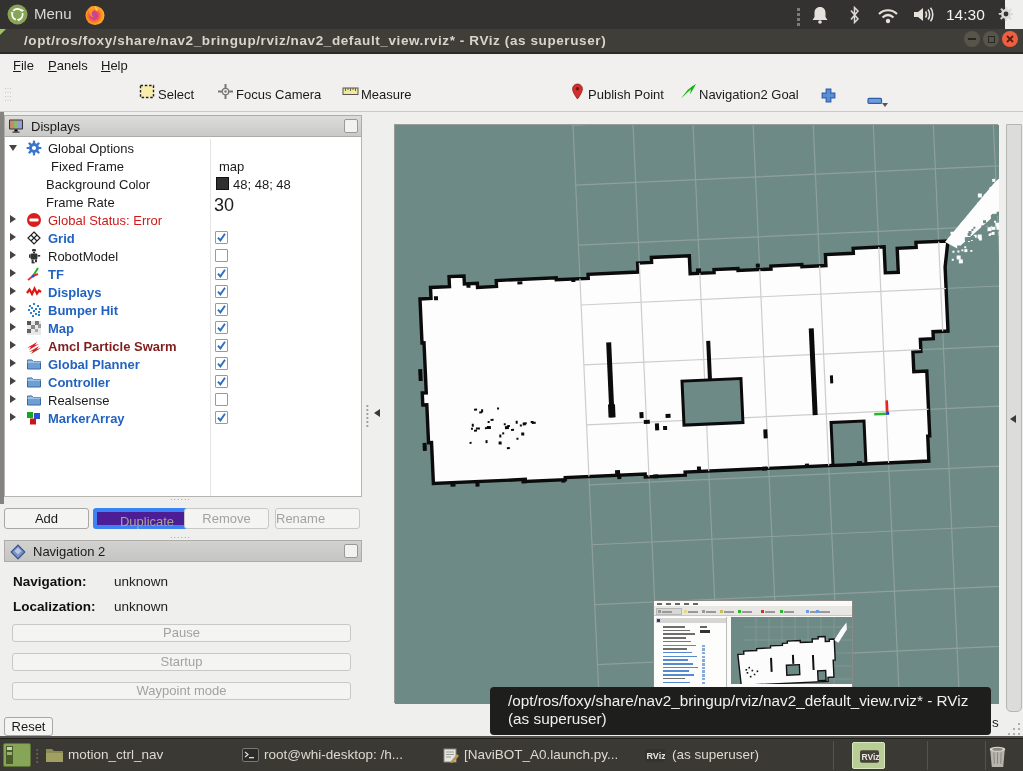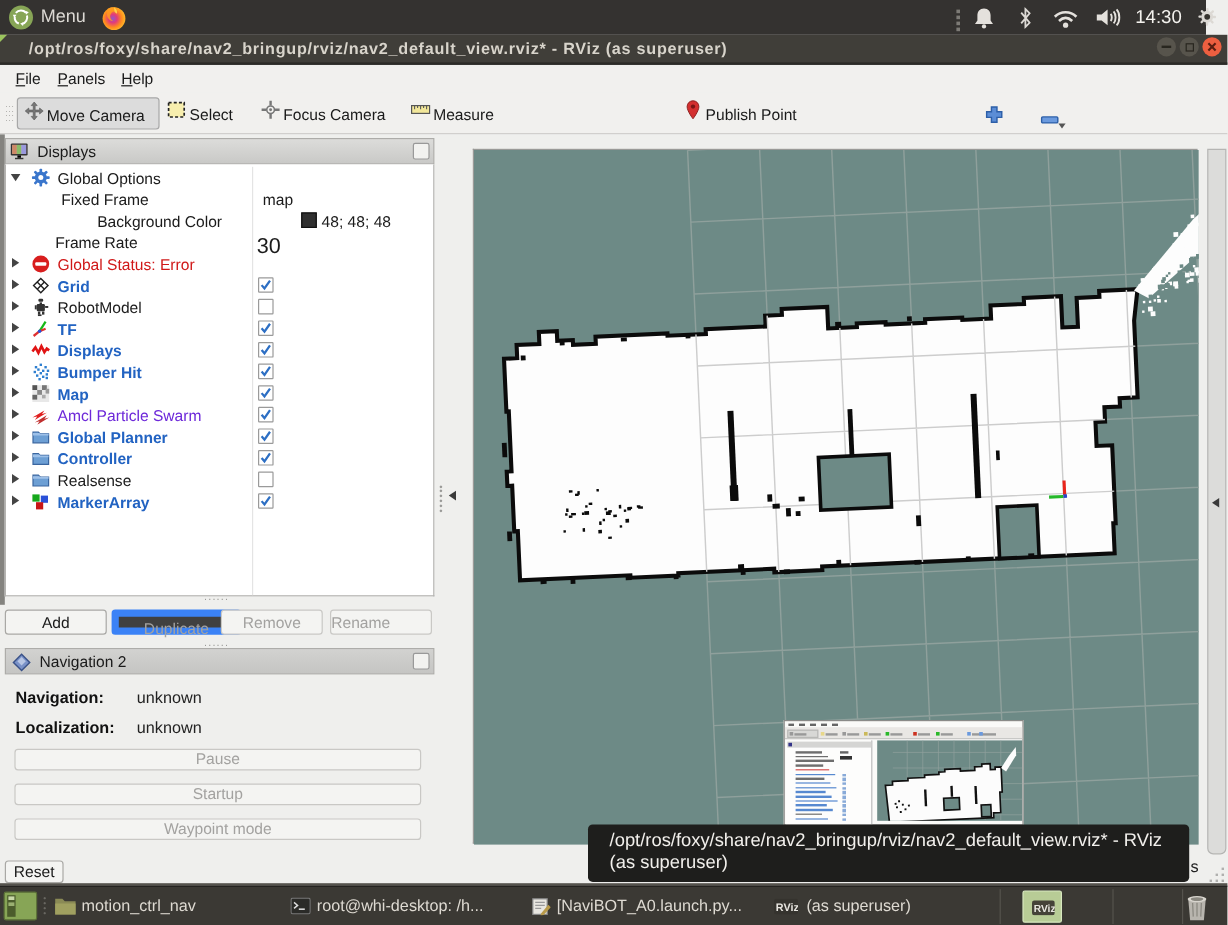--- a/index.html
+++ b/index.html
@@ -89,45 +89,44 @@
         <path d="M5 5 L11 11 M11 5 L5 11" stroke="#5a1e10" stroke-width="1.8"></path>
       </svg></div>
 </div>
 <div class="abs" style="left:0;top:56px;width:1023px;height:21px;background:#f1f0ee;color:#1a1a1a;font-size:13px">
  <span class="abs" style="left:13px;top:2px"><u>F</u>ile</span>
  <span class="abs" style="left:48px;top:2px"><u>P</u>anels</span>
  <span class="abs" style="left:101px;top:2px"><u>H</u>elp</span>
 </div>
 <div class="abs" style="left:0;top:77px;width:1023px;height:35px;background:#f1f0ee;border-bottom:1px solid #c9c8c5">
     <div class="abs" style="left:4px;top:85px;width:8px;height:20px;color:#b0afac;font-size:8px;line-height:4px;top:8px">…<br>…<br>…<br>…</div>
-    <div class="abs" style="left:14px;top:4px;height:27px;background:#dcdcdc;border:1px solid #a8a8a8;border-radius:3px;width:119px;padding:4px 6px 0 5px;white-space:nowrap"><span style="display:inline-block;vertical-align:middle;margin-top:-2px"><svg width="17" height="17" viewBox="0 0 17 17">
-          <g fill="#777" stroke="#555" stroke-width="0.5">
-            <path d="M8.5 1 L11 4 9.3 4 9.3 7.7 13 7.7 13 6 16 8.5 13 11 13 9.3 9.3 9.3 9.3 13 11 13 8.5 16 6 13 7.7 13 7.7 9.3 4 9.3 4 11 1 8.5 4 6 4 7.7 7.7 7.7 7.7 4 6 4 Z"></path>
-          </g>
-        </svg></span><span style="font-size:13px;color:#1a1a1a;vertical-align:middle;margin-left:2px">Move Camera</span></div>
     <div class="abs" style="left:134px;top:4px;height:27px;padding:4px 6px 0 5px;white-space:nowrap"><span style="display:inline-block;vertical-align:middle;margin-top:-2px"><svg width="17" height="17" viewBox="0 0 17 17">
           <rect x="1.5" y="2.5" width="13" height="12" fill="#f7eeae" stroke="#222" stroke-width="1.4" stroke-dasharray="2.5 1.8"></rect>
         </svg></span><span style="font-size:13px;color:#1a1a1a;vertical-align:middle;margin-left:2px">Select</span></div>
     <div class="abs" style="left:212px;top:4px;height:27px;padding:4px 6px 0 5px;white-space:nowrap"><span style="display:inline-block;vertical-align:middle;margin-top:-2px"><svg width="17" height="17" viewBox="0 0 17 17">
           <g fill="none" stroke="#777" stroke-width="1.3">
             <circle cx="8.5" cy="8.5" r="3.2"></circle>
             <path d="M8.5 1 V5 M8.5 12 V16 M1 8.5 H5 M12 8.5 H16" stroke-width="2"></path>
           </g>
           <circle cx="8.5" cy="8.5" r="1.2" fill="#777"></circle>
         </svg></span><span style="font-size:13px;color:#1a1a1a;vertical-align:middle;margin-left:2px">Focus Camera</span></div>
     <div class="abs" style="left:337px;top:4px;height:27px;padding:4px 6px 0 5px;white-space:nowrap"><span style="display:inline-block;vertical-align:middle;margin-top:-2px"><svg width="17" height="17" viewBox="0 0 17 17">
           <g transform="translate(0.5 4)">
             <rect x="0.5" y="1" width="15" height="6.5" fill="#f2e79a" stroke="#555" stroke-width="1"></rect>
             <path d="M3 1 V4 M5.5 1 V3 M8 1 V4 M10.5 1 V3 M13 1 V4" stroke="#555" stroke-width="0.9"></path>
           </g>
         </svg></span><span style="font-size:13px;color:#1a1a1a;vertical-align:middle;margin-left:2px">Measure</span></div>
     <div class="abs" style="left:564px;top:4px;height:27px;padding:4px 6px 0 5px;white-space:nowrap"><span style="display:inline-block;vertical-align:middle;margin-top:-2px"><svg width="17" height="17" viewBox="0 0 17 17">
           <path d="M8.5 1 C5.6 1 3.6 3.2 3.6 5.9 C3.6 9.6 8.5 16 8.5 16 C8.5 16 13.4 9.6 13.4 5.9 C13.4 3.2 11.4 1 8.5 1 Z" fill="#d32f2f" stroke="#8a1f1f" stroke-width="0.8"></path>
           <circle cx="8.5" cy="5.8" r="1.8" fill="#7a1515"></circle>
         </svg></span><span style="font-size:13px;color:#1a1a1a;vertical-align:middle;margin-left:2px">Publish Point</span></div>
+    <div class="abs" style="left:675px;top:4px;height:27px;padding:4px 6px 0 5px;white-space:nowrap"><span style="display:inline-block;vertical-align:middle;margin-top:-2px"><svg width="17" height="17" viewBox="0 0 17 17">
+          <path d="M1 15 L11 6 10 11.5 16 1 9.5 5 11.5 4 Z" fill="#12b812"></path>
+          <path d="M1 15.5 L12 5 10.5 10 15.5 1.5 8 6.5 Z" fill="#12b812"></path>
+        </svg></span><span style="font-size:13px;color:#1a1a1a;vertical-align:middle;margin-left:2px">Navigation2 Goal</span></div>
     <div class="abs" style="left:821px;top:11px"><svg width="15" height="15" viewBox="0 0 15 15">
         <path d="M5.2 1.2 H9.8 V5.2 H13.8 V9.8 H9.8 V13.8 H5.2 V9.8 H1.2 V5.2 H5.2 Z" fill="#5b8dd6" stroke="#2d5fa8" stroke-width="1.2"></path>
       </svg></div>
     <div class="abs" style="left:867px;top:14px"><svg width="16" height="8" viewBox="0 0 16 8">
         <rect x="1" y="1.4" width="13.5" height="5" rx="1" fill="#6b9ade" stroke="#2d5fa8" stroke-width="1.2"></rect>
       </svg></div>
     <div class="abs" style="left:882px;top:26px;width:0;height:0;border-left:3.5px solid transparent;border-right:3.5px solid transparent;border-top:4px solid #555"></div>
   </div>
 <div class="abs" style="left:0;top:112px;width:1023px;height:626px;background:#efefed"></div>
 <div class="abs" style="left:0;top:112px;width:4px;height:392px;background:#84837f"></div>
@@ -163,21 +162,21 @@
           <rect x="6.9" y="0.6" width="2.2" height="3.2" rx="0.6" transform="rotate(315 8 8)"></rect>
           <circle cx="8" cy="8" r="2.1" fill="#fff"></circle>
         </g>
       </svg></div>
     <span style="position:absolute;left:43px;top:2px;font-size:13px;font-weight:400;color:#1b1b1b;white-space:nowrap">Global Options</span>
   </div>
 <div style="position:absolute;left:10px;top:157px;width:357px;height:18px;">
     <span style="position:absolute;left:41px;top:2px;font-size:13px;font-weight:400;color:#1b1b1b;white-space:nowrap">Fixed Frame</span>
     <span style="position:absolute;left:209px;top:2px;font-size:13px;color:#1b1b1b">map</span>
   </div>
-<div style="position:absolute;left:5px;top:175px;width:357px;height:18px;margin-left:35px;">
+<div style="position:absolute;left:5px;top:175px;width:357px;height:18px;">
     <span style="position:absolute;left:41px;top:2px;font-size:13px;font-weight:400;color:#1b1b1b;white-space:nowrap">Background Color</span>
     <div style="position:absolute;left:211px;top:2px;width:13px;height:13px;background:#303030;border:1px solid #111"></div>
     <span style="position:absolute;left:228px;top:2px;font-size:13px;color:#1b1b1b">48; 48; 48</span>
   </div>
 <div style="position:absolute;left:5px;top:193px;width:357px;height:18px;">
     <span style="position:absolute;left:41px;top:2px;font-size:13px;font-weight:400;color:#1b1b1b;white-space:nowrap">Frame Rate</span>
     <span style="position:absolute;left:209px;top:2px;font-size:18px;color:#1b1b1b">30</span>
   </div>
 <div style="position:absolute;left:5px;top:211px;width:357px;height:18px;">
     <div style="position:absolute;left:5px;top:4px;width:0;height:0;border-top:4.5px solid transparent;border-bottom:4.5px solid transparent;border-left:6px solid #444"></div>
@@ -295,21 +294,21 @@
     </div>
   </div>
 <div style="position:absolute;left:5px;top:337px;width:357px;height:18px;">
     <div style="position:absolute;left:5px;top:4px;width:0;height:0;border-top:4.5px solid transparent;border-bottom:4.5px solid transparent;border-left:6px solid #444"></div>
     <div style="position:absolute;left:21px;top:1px"><svg width="16" height="16" viewBox="0 0 16 16">
         <g fill="#e02020">
           <path d="M1 10 L11 4 9 7 13 6 3 12 5 9 Z"></path>
           <path d="M3 14 L13 8 11 11 15 10 5 16 7 13 Z" fill="#c03030"></path>
         </g>
       </svg></div>
-    <span style="position:absolute;left:43px;top:2px;font-size:13px;font-weight:400;color:#6d28d9;white-space:nowrap">Amcl Particle Swarm</span>
+    <span style="position:absolute;left:43px;top:2px;font-size:13px;font-weight:700;color:#7f1d1d;white-space:nowrap">Amcl Particle Swarm</span>
     <div style="position:absolute;left:210px;top:2px;width:13px;height:13px;background:#fff;border:1px solid #9a9a9a;border-radius:1px;overflow:hidden">
       <svg width="11" height="11" viewBox="0 0 11 11" style="display:block">
         <path d="M2 5.6 L4.4 8.4 L9 1.8" stroke="#2d6fc4" stroke-width="1.9" fill="none"></path>
       </svg>
     </div>
   </div>
 <div style="position:absolute;left:5px;top:355px;width:357px;height:18px;">
     <div style="position:absolute;left:5px;top:4px;width:0;height:0;border-top:4.5px solid transparent;border-bottom:4.5px solid transparent;border-left:6px solid #444"></div>
     <div style="position:absolute;left:21px;top:1px"><svg width="16" height="16" viewBox="0 0 16 16">
         <g>
@@ -361,21 +360,21 @@
       </svg></div>
     <span style="position:absolute;left:43px;top:2px;font-size:13px;font-weight:700;color:#2263c2;white-space:nowrap">MarkerArray</span>
     <div style="position:absolute;left:210px;top:2px;width:13px;height:13px;background:#fff;border:1px solid #9a9a9a;border-radius:1px;overflow:hidden">
       <svg width="11" height="11" viewBox="0 0 11 11" style="display:block">
         <path d="M2 5.6 L4.4 8.4 L9 1.8" stroke="#2d6fc4" stroke-width="1.9" fill="none"></path>
       </svg>
     </div>
   </div>
 <div class="abs" style="left:170px;top:494px;width:40px;height:6px;color:#9a9a98;font-size:9px;letter-spacing:1px;line-height:6px">......</div>
 <div class="abs" style="left:4px;top:508px;width:85px;height:21px;background:#f4f4f2;border:1px solid #a9a8a5;border-radius:3px;text-align:center;font-size:13px;color:#1a1a1a;line-height:19px">Add</div>
-<div class="abs" style="left:93px;top:508px;width:108px;height:21px;background:#404040;border:6px solid #3b82f6;border-radius:3px;text-align:center;font-size:13px;color:#a3a2a0;line-height:19px">Duplicate</div>
+<div class="abs" style="left:93px;top:508px;width:108px;height:21px;background:#4c1d95;border:4px solid #3b82f6;border-radius:3px;text-align:center;font-size:13px;color:#a3a2a0;line-height:19px">Duplicate</div>
 <div class="abs" style="left:184px;top:508px;width:85px;height:21px;background:#f4f4f2;border:1px solid #c9c8c5;border-radius:3px;text-align:center;font-size:13px;color:#a3a2a0;line-height:19px">Remove</div>
 <div class="abs" style="left:275px;top:508px;width:85px;height:21px;background:#f4f4f2;border:1px solid #c9c8c5;border-radius:3px;text-align:left;font-size:13px;color:#a3a2a0;line-height:19px">Rename</div>
 <div class="abs" style="left:170px;top:532px;width:40px;height:6px;color:#9a9a98;font-size:9px;letter-spacing:1px;line-height:6px">......</div>
 <div class="abs" style="left:4px;top:540px;width:358px;height:22px;background:linear-gradient(#d2d2d0,#c5c5c3);border:1px solid #adaca9">
  <div class="abs" style="left:5px;top:3px"><svg width="16" height="16" viewBox="0 0 16 16">
         <g transform="rotate(45 8 8)">
           <rect x="3.2" y="3.2" width="9.6" height="9.6" fill="#7a92c8" stroke="#3a5288" stroke-width="1.2"></rect>
           <rect x="4.8" y="4.8" width="5" height="5" fill="#b8c6e4"></rect>
         </g>
       </svg></div>

